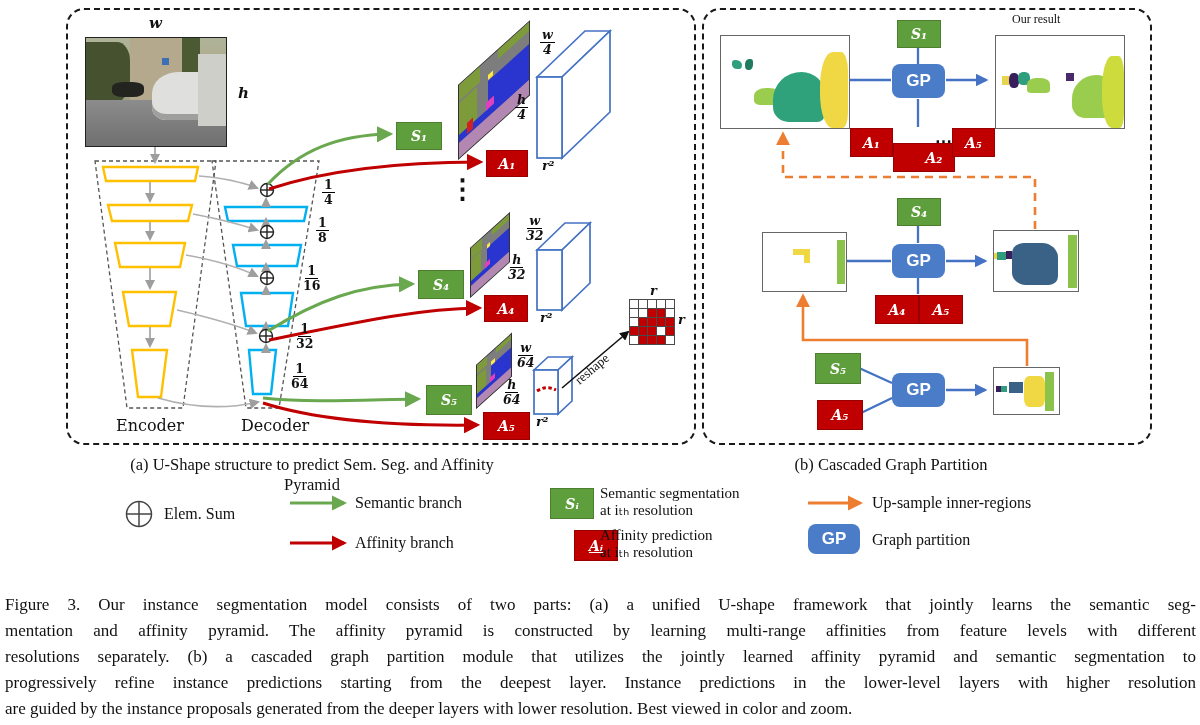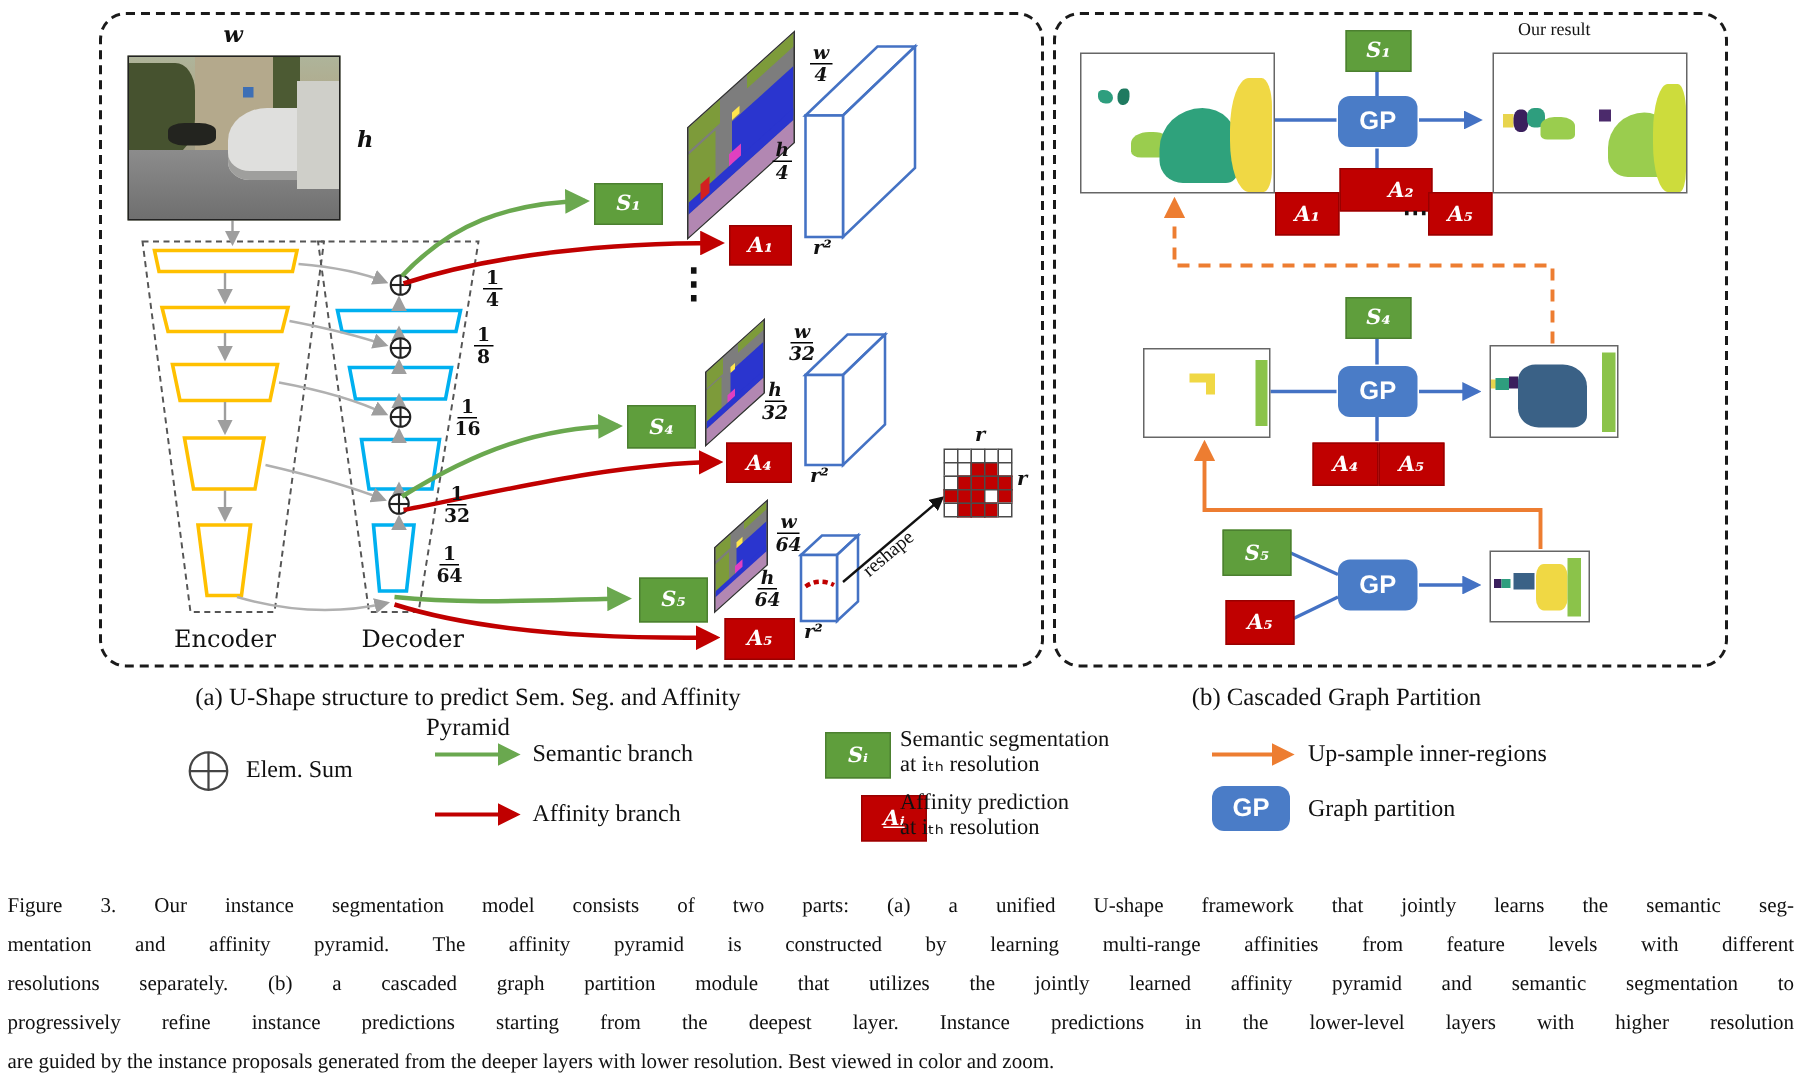--- a/index.html
+++ b/index.html
@@ -35,21 +35,21 @@
   .inst .b{position:absolute;}
   
   #affinity-grid{position:absolute;left:629px;top:299px;display:grid;grid-template-columns:repeat(5,9px);grid-auto-rows:9px;}
   .gcell{border:1px solid #4a4a4a;background:#fff;margin:-0.5px;}
   .gcell.on{background:#c00000;}
   .dots-v{position:absolute;font-size:27px;font-weight:bold;color:#111;line-height:1;letter-spacing:0;}
   .dots-h{position:absolute;font-size:17px;font-weight:bold;color:#111;line-height:1;}
   .panel-cap{position:absolute;font-size:16.5px;text-align:center;}
   .leg-text{position:absolute;font-size:16px;}
   .leg-desc{position:absolute;font-size:15px;line-height:17px;font-family:"Liberation Serif","DejaVu Sans",serif;}
-  #caption{position:absolute;left:5px;top:592px;width:1191px;font-size:14px;line-height:26px;}
+  #caption{position:absolute;left:5px;top:592px;width:1191px;font-size:17px;line-height:26px;}
   #caption .cl{text-align:justify;text-align-last:justify;}
   #caption .cl.last{text-align-last:left;}
   .rot{transform:rotate(-40deg);transform-origin:left bottom;font-size:13px;}
 </style>
 </head>
 <body>
 
 <div id="fig">
 
   <div class="panel" style="left:66px;top:8px;width:626px;height:433px;"></div>
@@ -361,21 +361,21 @@
     <div class="b" style="left:22px;top:36px;width:12px;height:13px;background:#2e9e7e;border-radius:40%;"></div>
     <div class="b" style="left:31px;top:42px;width:23px;height:15px;background:#9acd4e;border-radius:40% 40% 20% 20%;"></div>
     <div class="b" style="left:70px;top:37px;width:8px;height:8px;background:#4b2a6b;"></div>
     <div class="b" style="left:76px;top:39px;width:44px;height:43px;background:#9acd4e;border-radius:55% 45% 15% 30%;"></div>
     <div class="b" style="left:106px;top:20px;width:22px;height:72px;background:#cddc3c;border-radius:45% 25% 20% 45%;"></div>
   </div>
 
   <div class="abs sbox" style="left:897px;top:20px;width:42px;height:26px;">S₁</div>
   <div class="abs gpbox" style="left:892px;top:64px;width:53px;height:34px;">GP</div>
   <div class="abs abox" style="left:850px;top:128px;width:41px;height:27px;">A₁</div>
-  <div class="abs abox" style="left:893px;top:112px;width:40px;height:27px;padding-left:20px;">A₂</div>
+  <div class="abs abox" style="left:893px;top:143px;width:40px;height:27px;padding-left:20px;">A₂</div>
   <div class="dots-h" style="left:935px;top:133px;">⋯</div>
   <div class="abs abox" style="left:952px;top:128px;width:41px;height:27px;">A₅</div>
 
   <div class="inst" style="left:762px;top:232px;width:83px;height:58px;">
     <div class="b" style="left:30px;top:16px;width:17px;height:6px;background:#f0d844;"></div>
     <div class="b" style="left:41px;top:20px;width:6px;height:10px;background:#f0d844;"></div>
     <div class="b" style="left:74px;top:7px;width:8px;height:44px;background:#8bc34a;"></div>
   </div>
   <div class="inst" style="left:993px;top:230px;width:84px;height:60px;">
     <div class="b" style="left:0;top:22px;width:4px;height:6px;background:#e8d44d;"></div>

